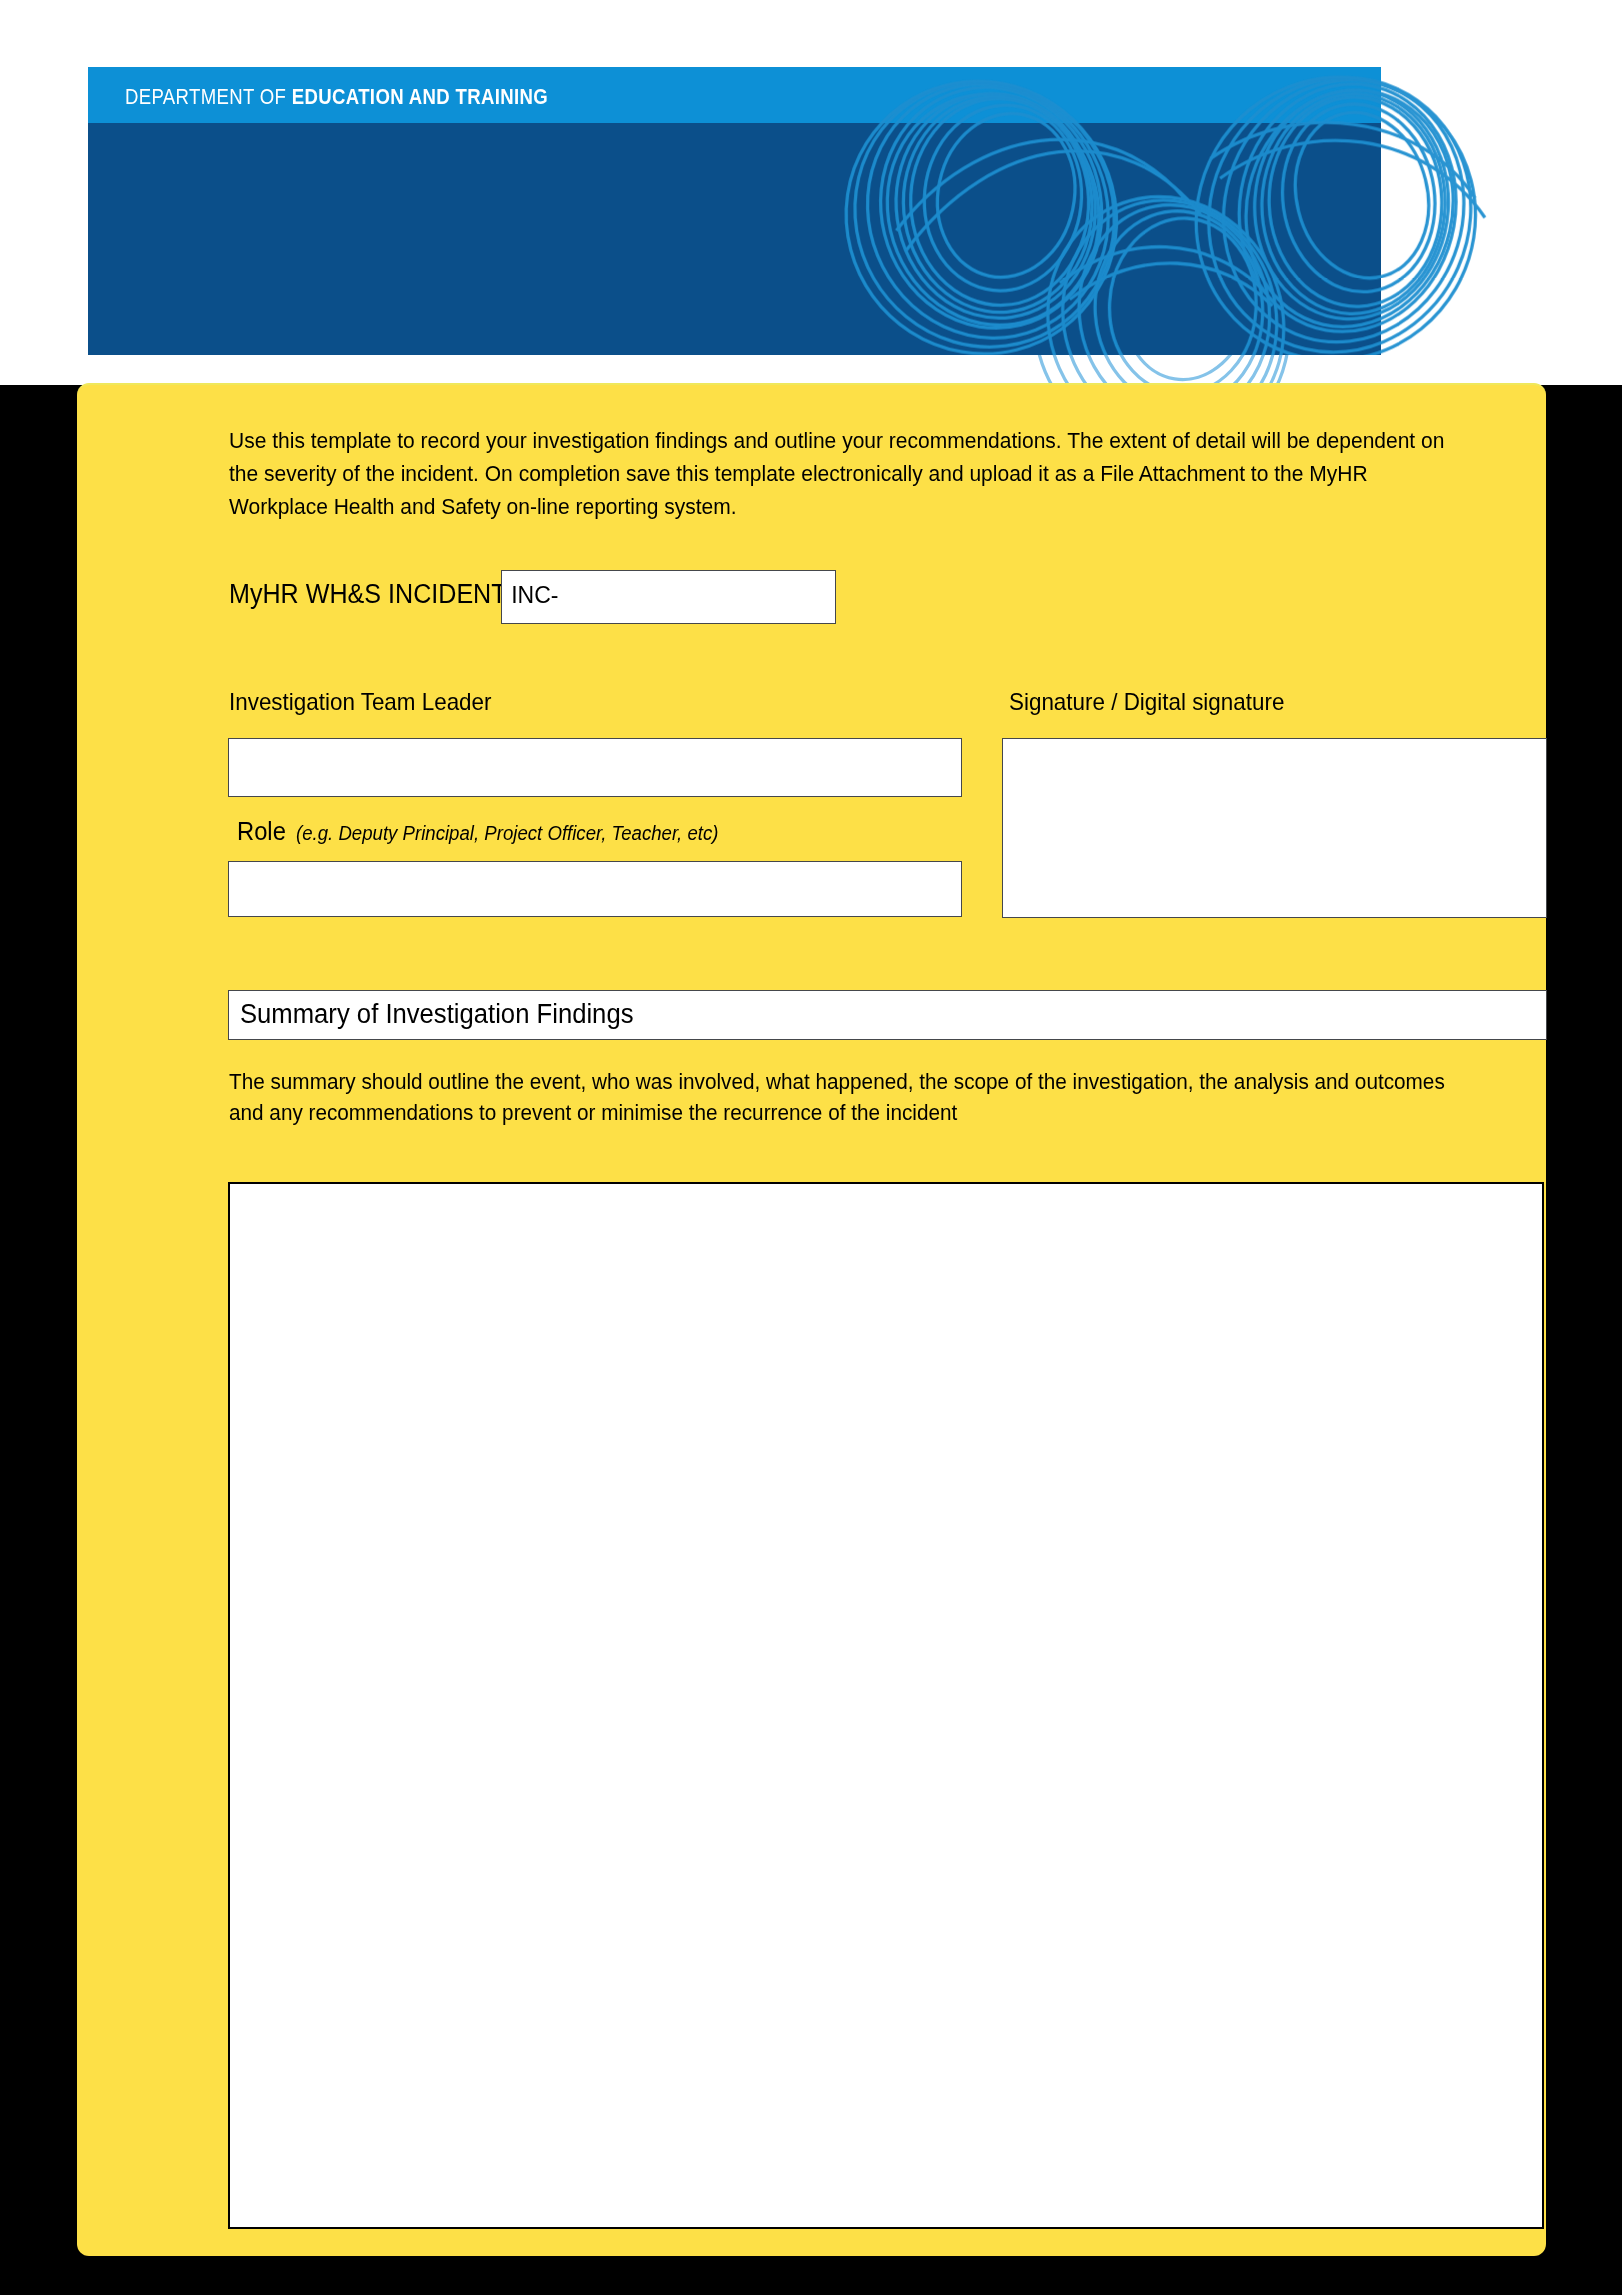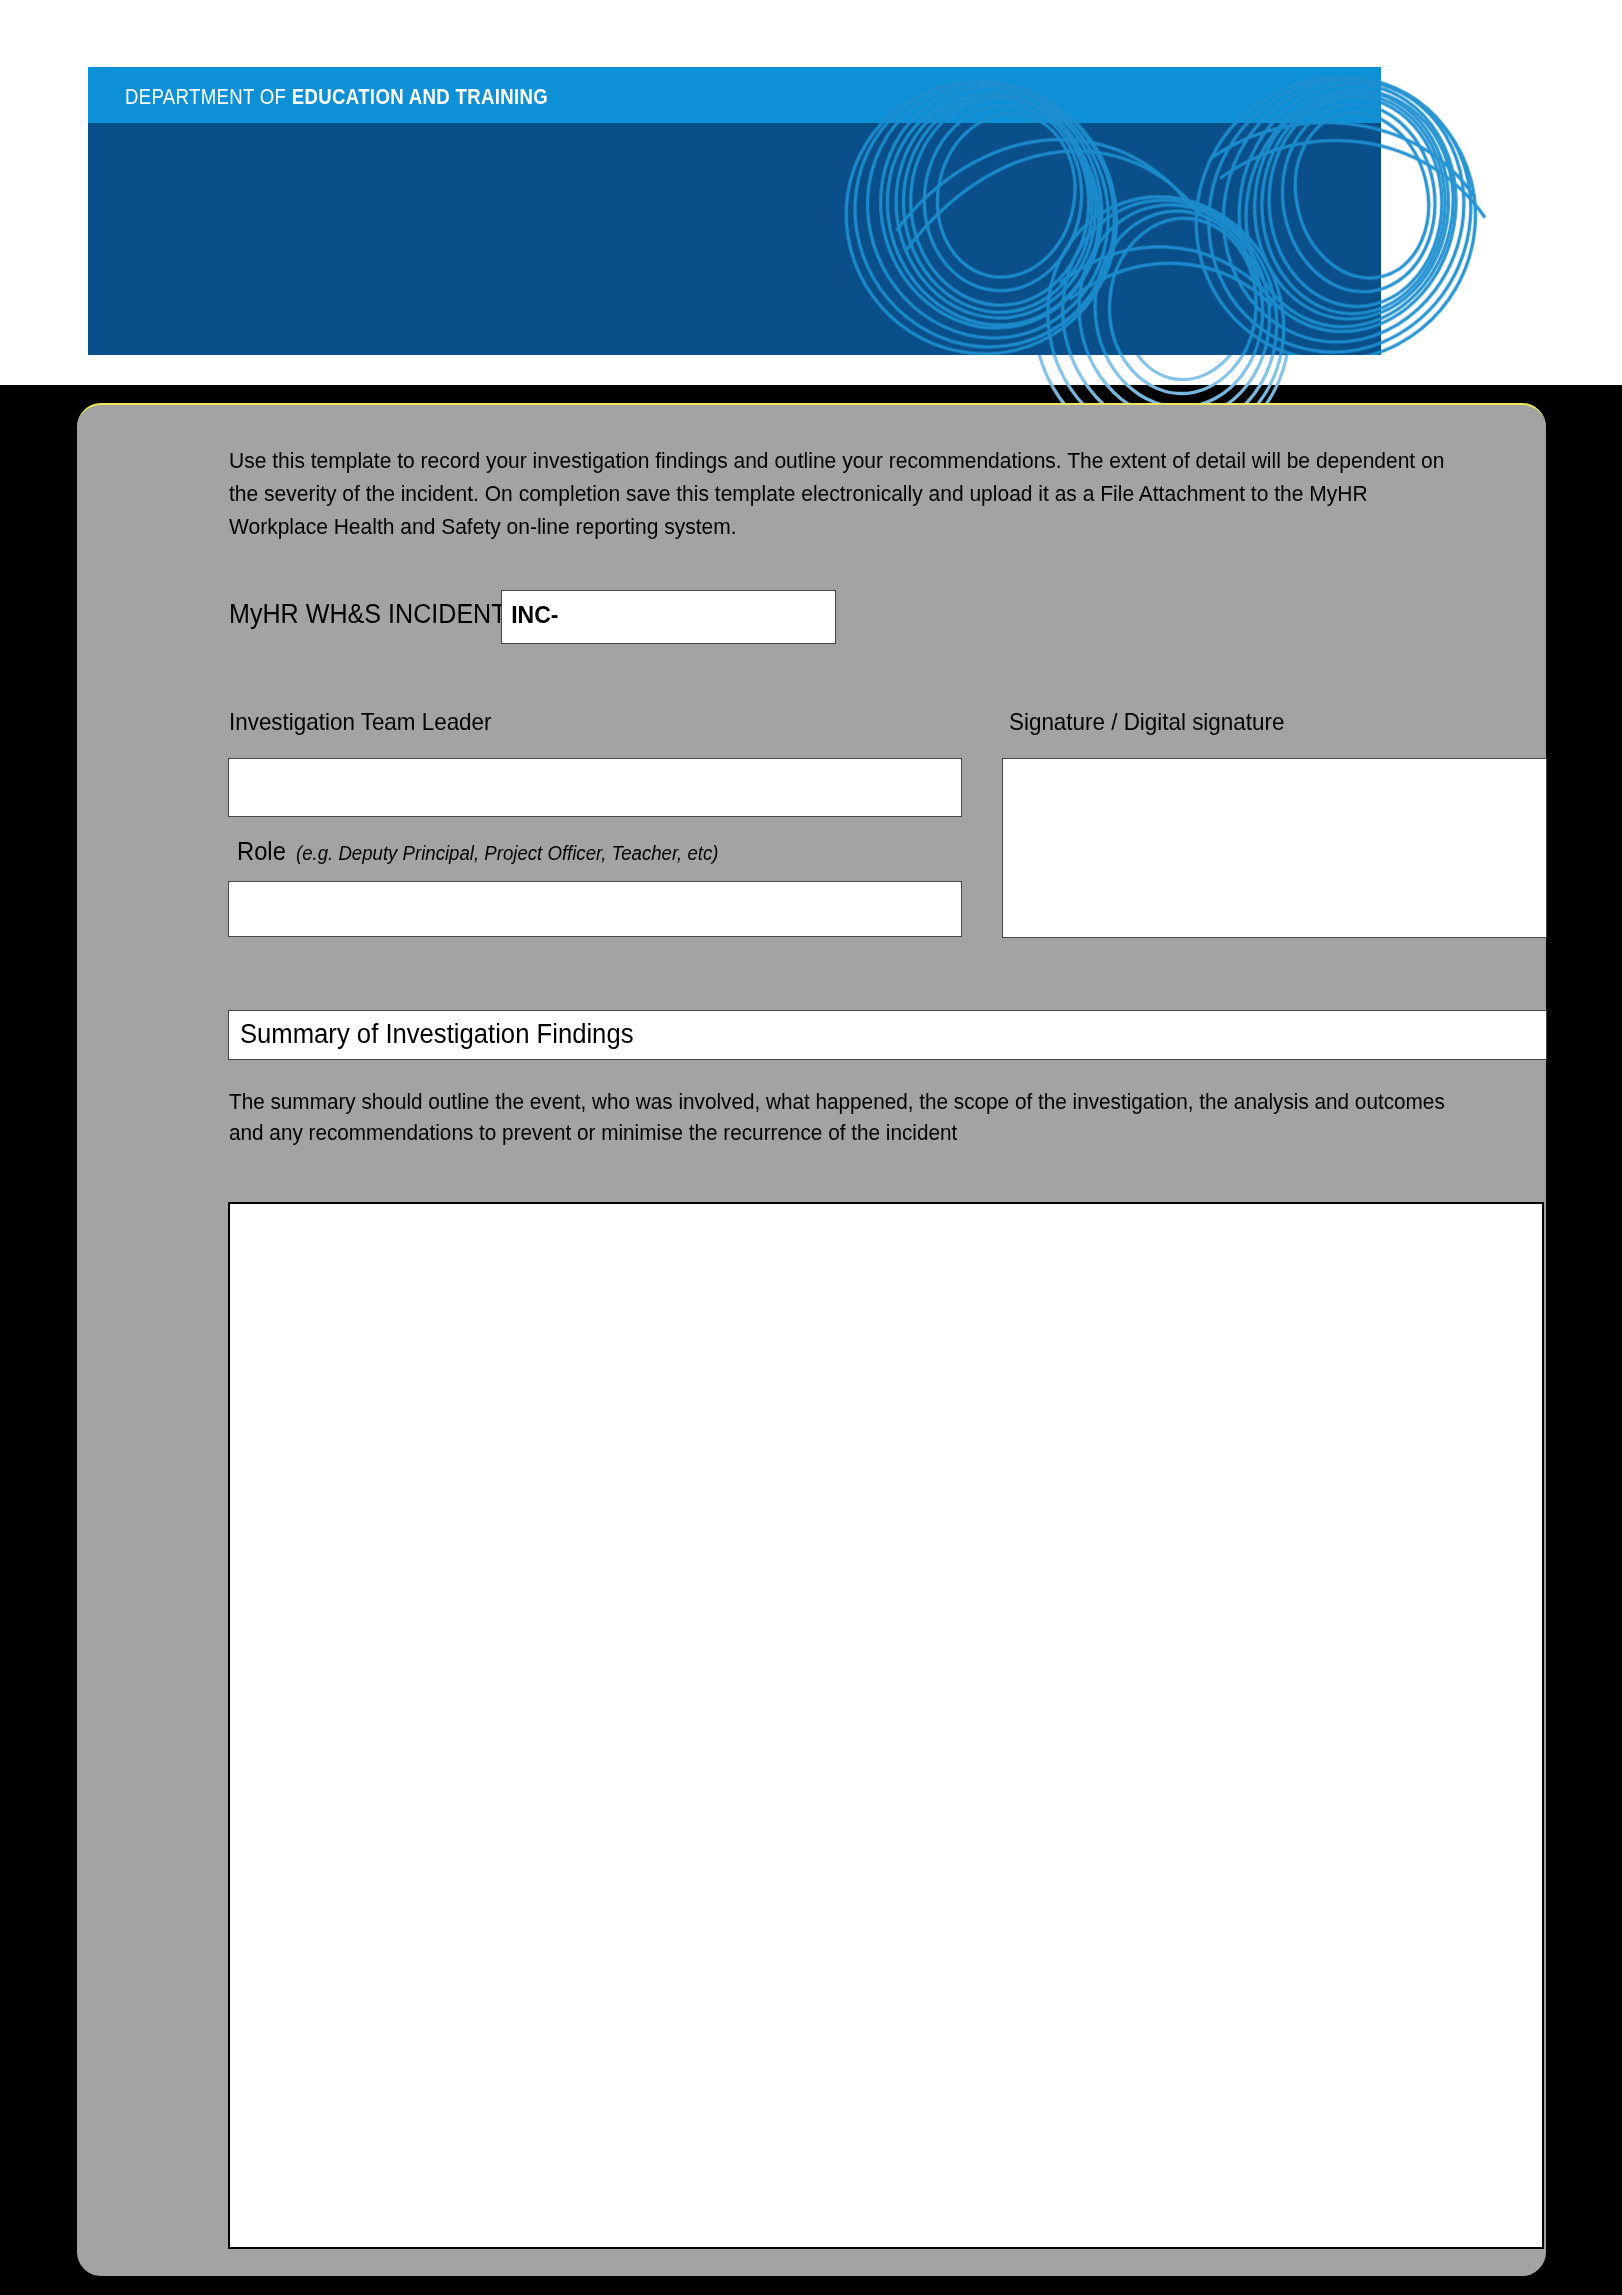--- a/index.html
+++ b/index.html
@@ -110,26 +110,26 @@
     width: 703px;
     height: 95px;
     overflow: hidden;
   }
   .logo-clip-below svg { margin-top: -288px; }
 
   
   .body-panel {
     position: absolute;
     left: 77px;
-    top: 403px;
+    top: 383px;
     width: 1469px;
     height: 1873px;
-    background: #a3a3a3;
+    background: #fde047;
     border-top: 2px solid #EFE85C;
-    border-radius: 24px;
+    border-radius: 12px;
   }
 
   .intro {
     position: absolute;
     left: 152px;
     top: 39px;
     width: 1276px;
     font-size: 22px;
     line-height: 33px;
     color: #000000;
@@ -156,21 +156,20 @@
     transform-origin: left top;
   }
   .id-box {
     position: absolute;
     left: 272px;
     top: 0;
     width: 335px;
     height: 54px;
     background: #ffffff;
     border: 1.3px solid #45474B;
-    font-weight: bold;
   }
   .id-box-text {
     position: absolute;
     left: 9.2px;
     top: 10.5px;
     font-size: 23px;
     color: #000000;
   }
 
   

